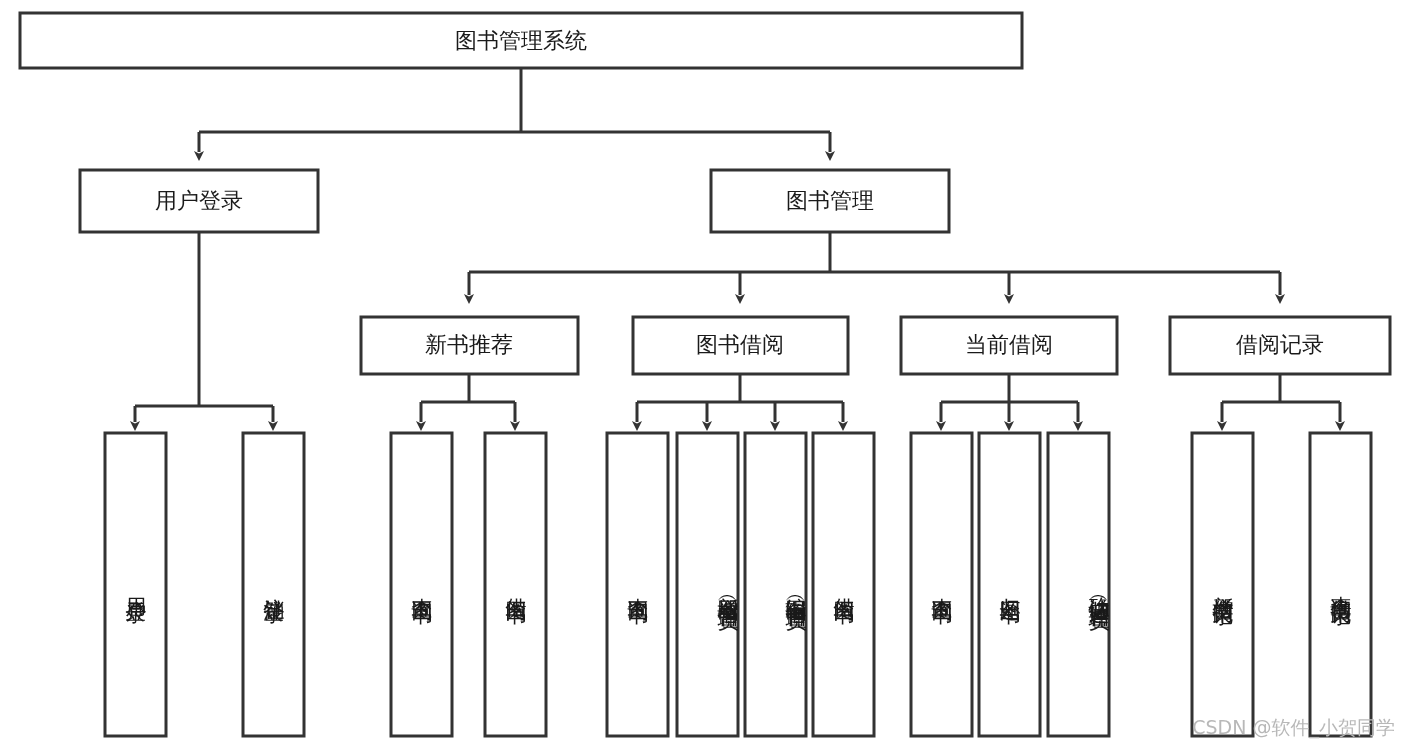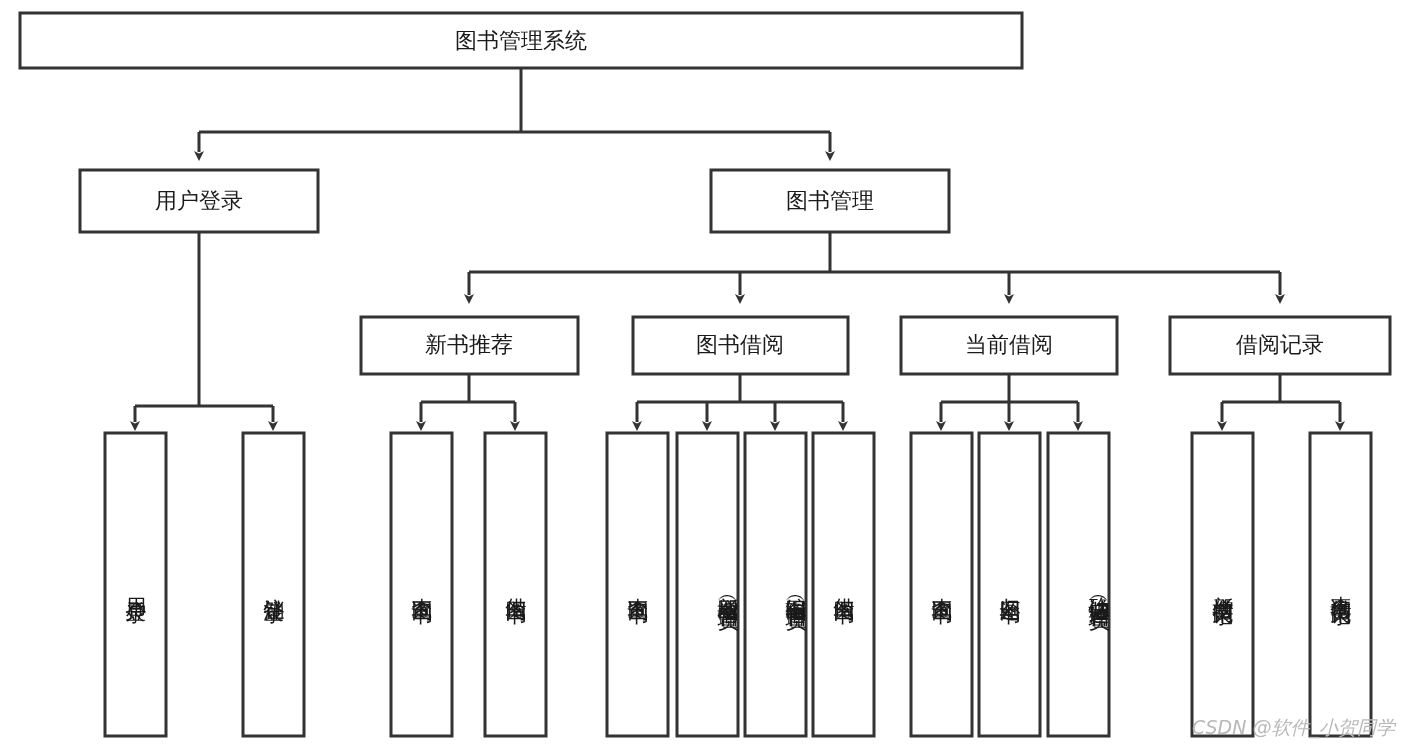--- a/index.html
+++ b/index.html
@@ -56,21 +56,20 @@
     pointer-events: none;
   }
   .watermark {
     position: absolute;
     right: 10px;
     bottom: 6px;
     font-family: "DejaVu Sans", "Liberation Sans", sans-serif;
     font-size: 19px;
     color: #b8b8b8;
     white-space: nowrap;
-    font-style: italic;
   }
 </style>
 </head>
 <body>
 
 <svg id="diagram" viewBox="0 0 1405 747" xmlns="http://www.w3.org/2000/svg">
 
   <defs>
     <marker id="arrow" markerWidth="12" markerHeight="12" refX="1" refY="5" orient="auto" markerUnits="userSpaceOnUse">
       <path d="M0,0 L10,5 L0,10 L2.5,5 z" class="arrow-head"></path>

